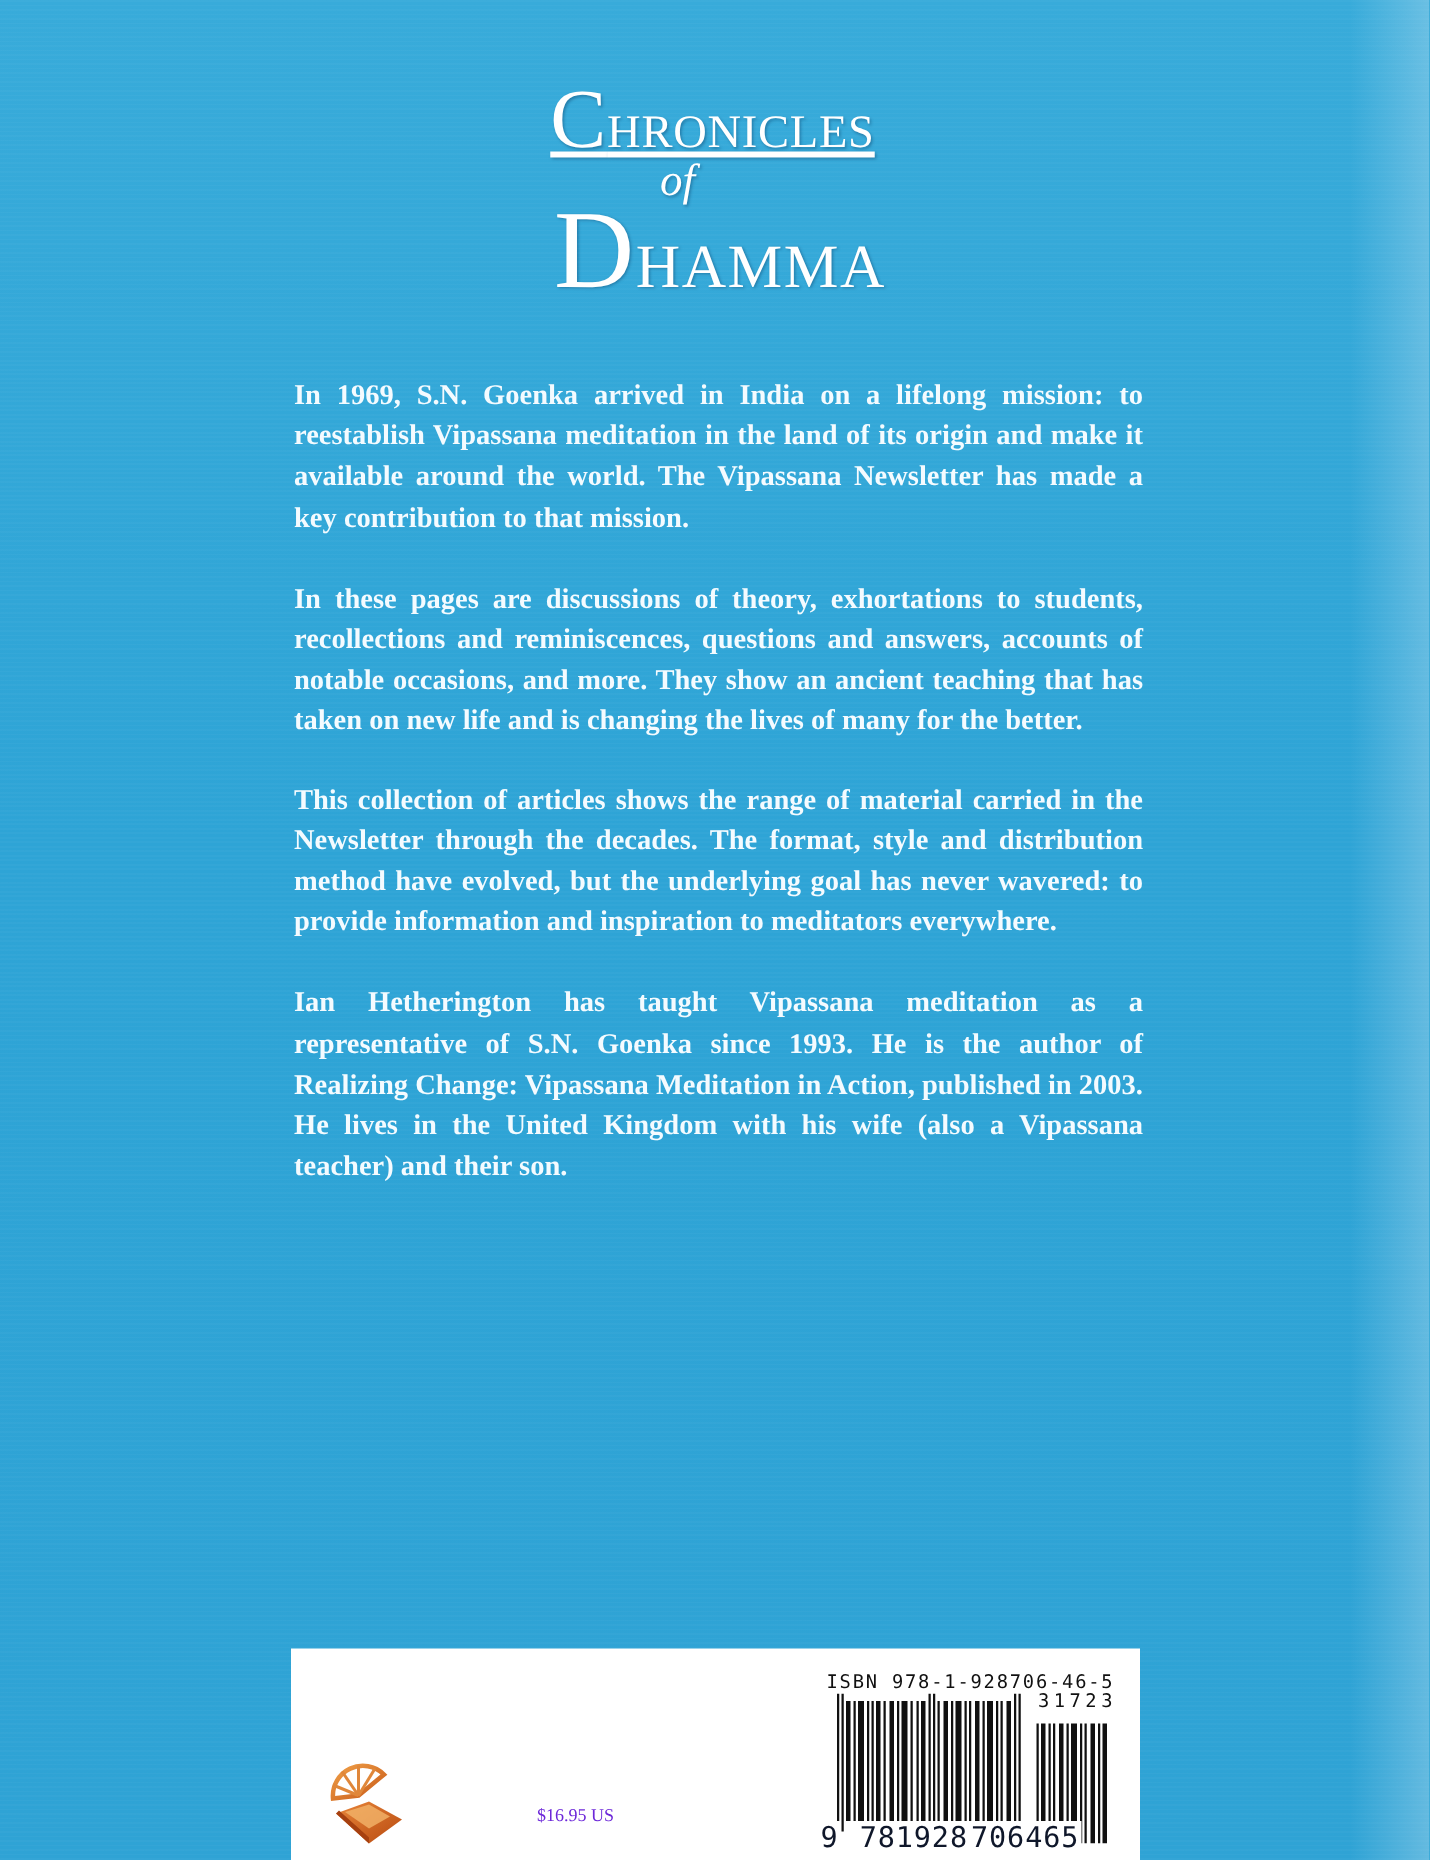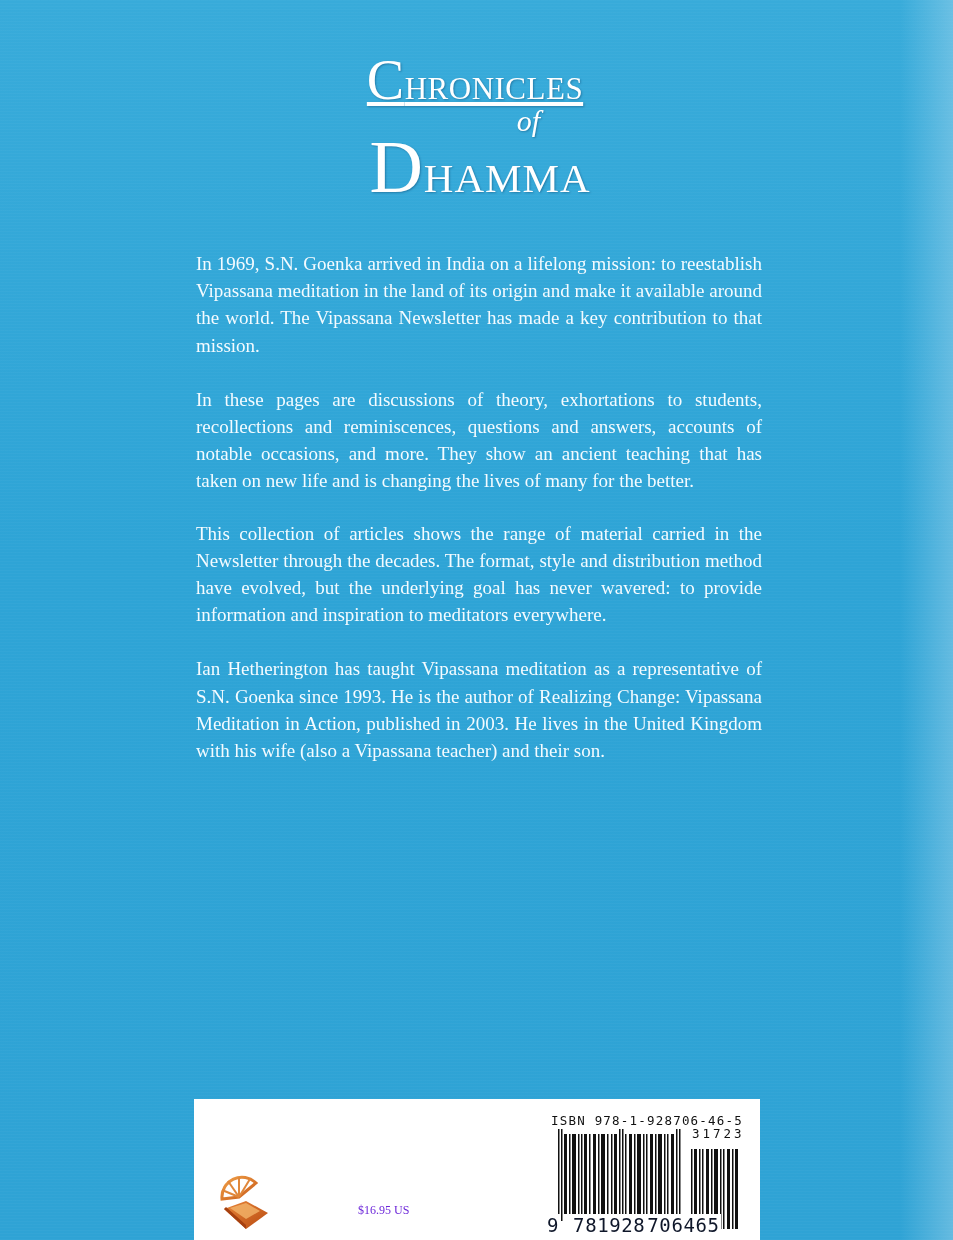--- a/index.html
+++ b/index.html
@@ -42,21 +42,21 @@
       text-shadow: 1px 1px 2px rgba(0,40,80,0.35);
       text-decoration: underline;
     }
     .title-line1 .cap {
       font-size: 56px;
     }
     .title-of {
       position: absolute;
       left: 440px; top: 52px;
       width: 100px;
-      text-align: right;
+      text-align: left;
       font-style: italic;
       font-size: 30px;
       line-height: 34px;
       text-shadow: 1px 1px 2px rgba(0,40,80,0.35);
     }
     .title-line2 {
       position: absolute;
       left: 295px; top: 80px;
       width: 370px;
       text-align: center;
@@ -74,20 +74,21 @@
       left: 196px;
       top: 250px;
       width: 566px;
       color: #f4fbff;
       font-size: 19px;
       line-height: 27.2px;
       text-align: justify;
     }
     .body-text p {
       margin: 0 0 27px 0;
+      font-weight: bold;
     }
     .signature {
       margin-top: 0;
     }
     .info-box {
       position: absolute;
       left: 194px;
       top: 1099px;
       width: 566px;
       height: 141px;

